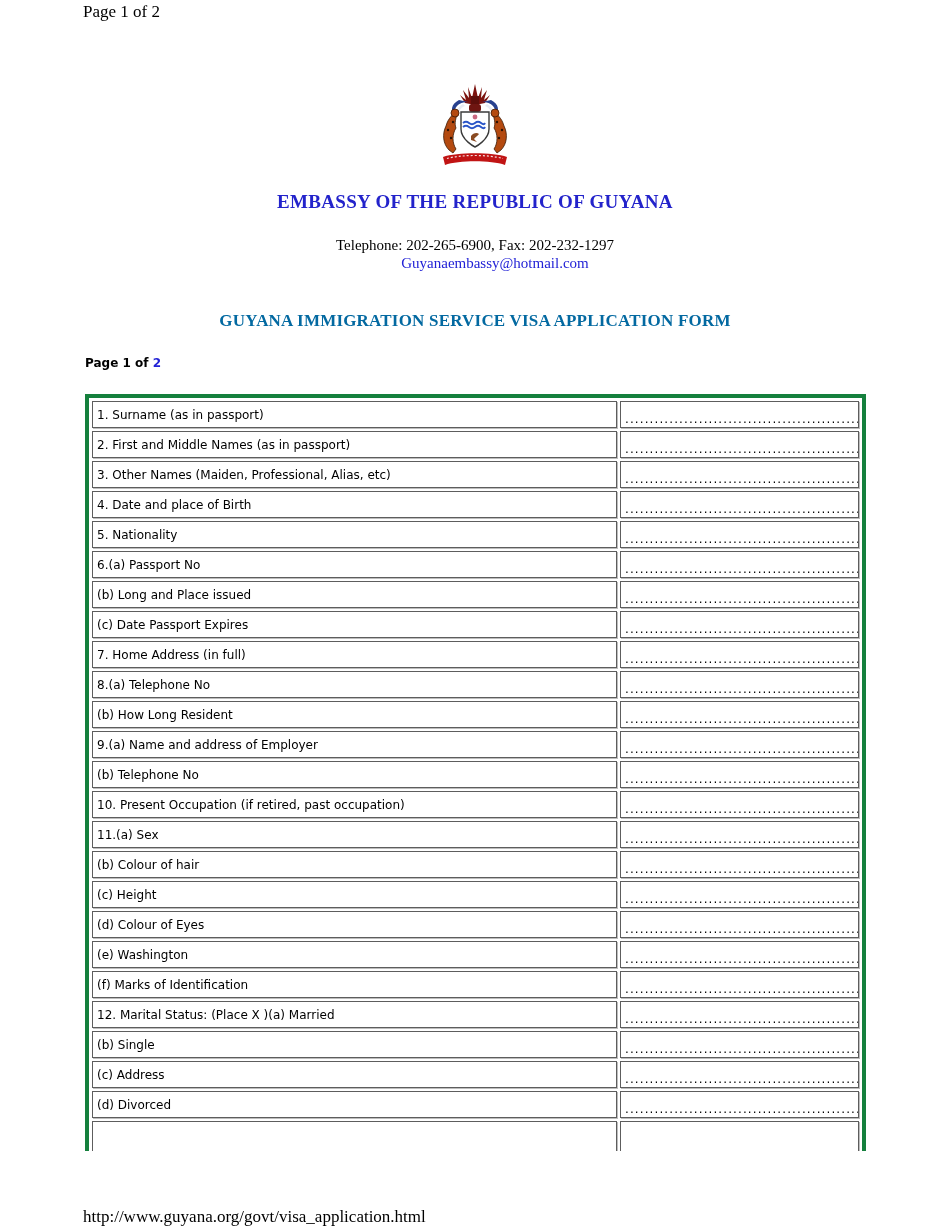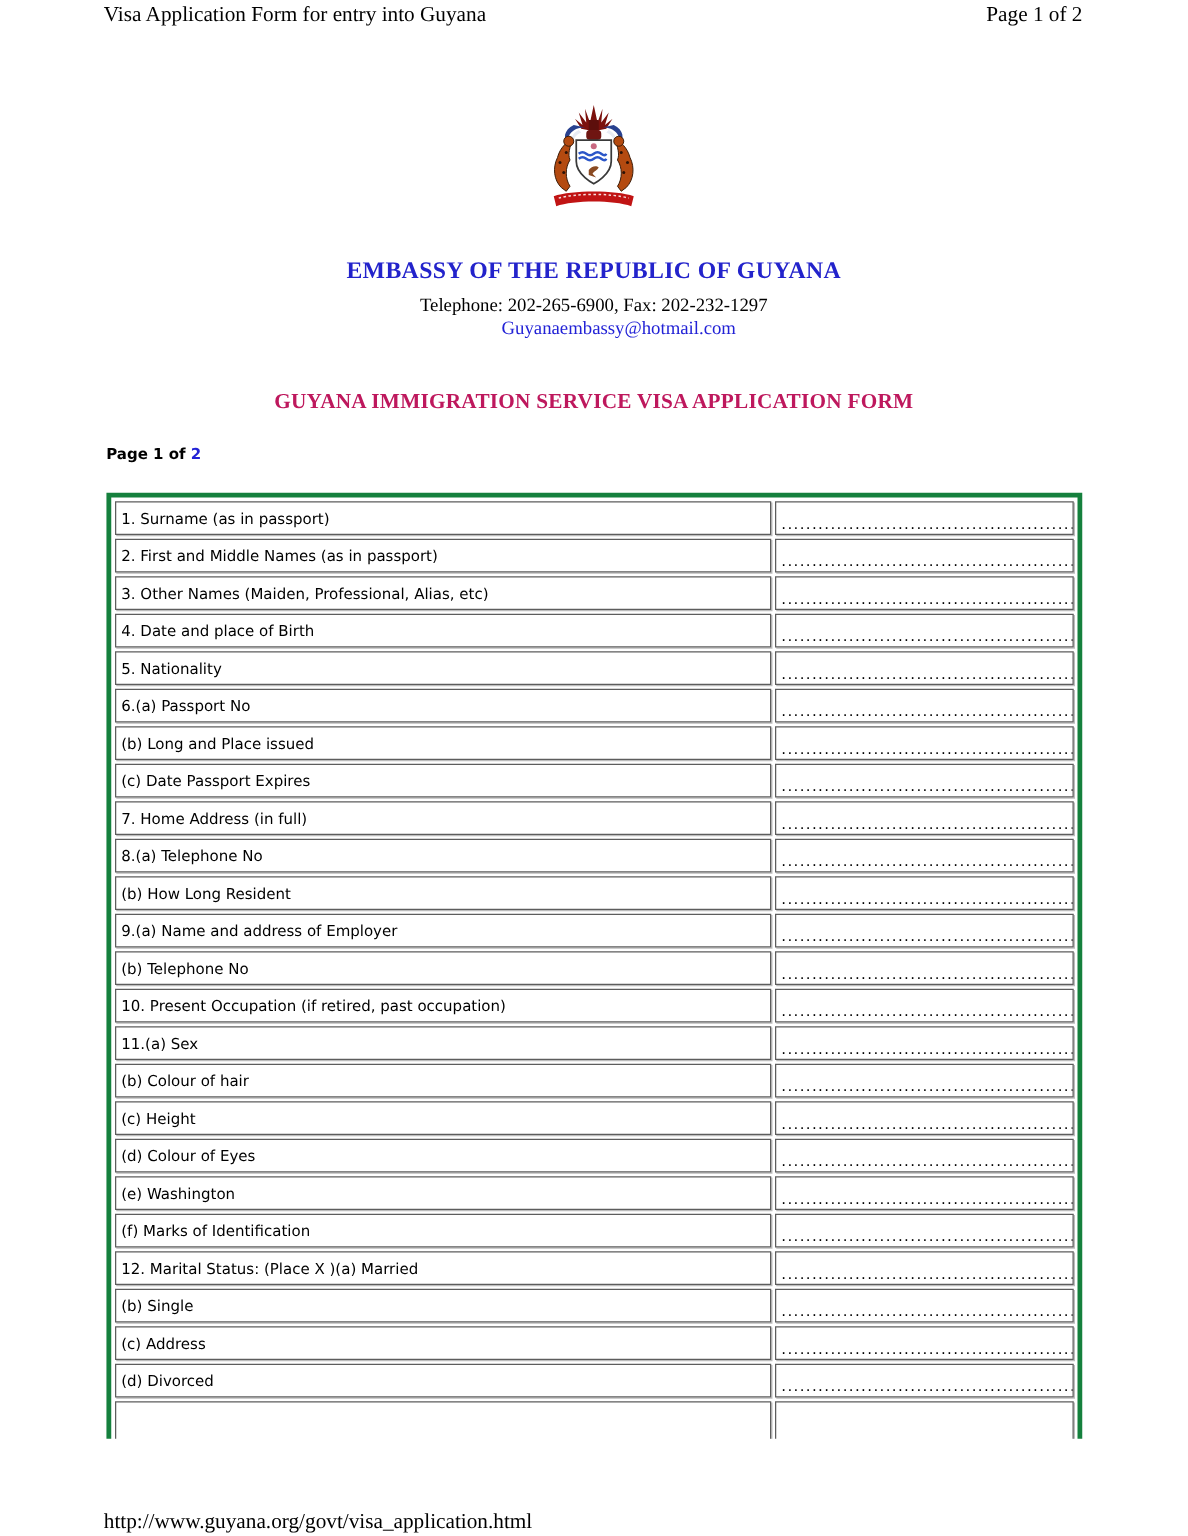--- a/index.html
+++ b/index.html
@@ -24,21 +24,21 @@
     position: absolute;
     top: 80px;
     left: 50%;
     transform: translateX(-50%);
     width: 96px;
     height: 90px;
   }
   .embassy-title {
     position: absolute;
     top: 191px; left: 0; right: 0;
-    margin: 15px;
+    margin: 0;
     text-align: center;
     font-size: 19px;
     font-weight: bold;
     letter-spacing: 0.3px;
   }
   .address-block {
     position: absolute;
     top: 236px; left: 0; right: 0;
     text-align: center;
     font-size: 15px;
@@ -111,21 +111,20 @@
     line-height: 22px;
     flex-direction: column;
   }
 </style>
 </head>
 <body>
 
 <div class="page">
 
   <header class="print-header">
-    <span>Visa Application Form for entry into Guyana</span>
     <span>Page 1 of 2</span>
   </header>
 
   <div class="crest">
     <svg width="96" height="90" viewBox="0 0 96 90" xmlns="http://www.w3.org/2000/svg">
 
       <path d="M48 4 L45 18 L41 7 L42 18 L36 10 L39 20 L33 15 L38 23 L48 25 L58 23 L63 15 L57 20 L60 10 L54 18 L55 7 L51 18 Z" fill="#7c120e"></path>
       <path d="M44 16 h8 v14 h-8 z" fill="#5d0f0c"></path>
 
       <path d="M41 22 C31 22 26 28 28 36 C23 31 24 24 32 20 Z" fill="#28418f"></path>
@@ -157,21 +156,21 @@
     </svg>
   </div>
 
   <h1 class="embassy-title" style="color: rgb(35, 35, 203);">EMBASSY OF THE REPUBLIC OF GUYANA</h1>
 
   <div class="address-block">
     <div>Telephone: 202-265-6900, Fax: 202-232-1297</div>
     <div><a href="#" class="email-link" style="color: rgb(34, 34, 214);">Guyanaembassy@hotmail.com</a></div>
   </div>
 
-  <h2 class="form-title" style="color: #be185d;">GUYANA IMMIGRATION SERVICE VISA APPLICATION FORM</h2>
+  <h2 class="form-title" style="color: #0369a1;">GUYANA IMMIGRATION SERVICE VISA APPLICATION FORM</h2>
 
   <div class="page-indicator">
     <span>Page 1 of </span><a href="#" class="page2-link" style="color: rgb(34, 34, 214);">2</a>
   </div>
 
   <div class="table-clip">
     <table class="form-table">
       <tbody id="form-rows">
           <tr>
             <td class="label-cell">1. Surname (as in passport)</td>

